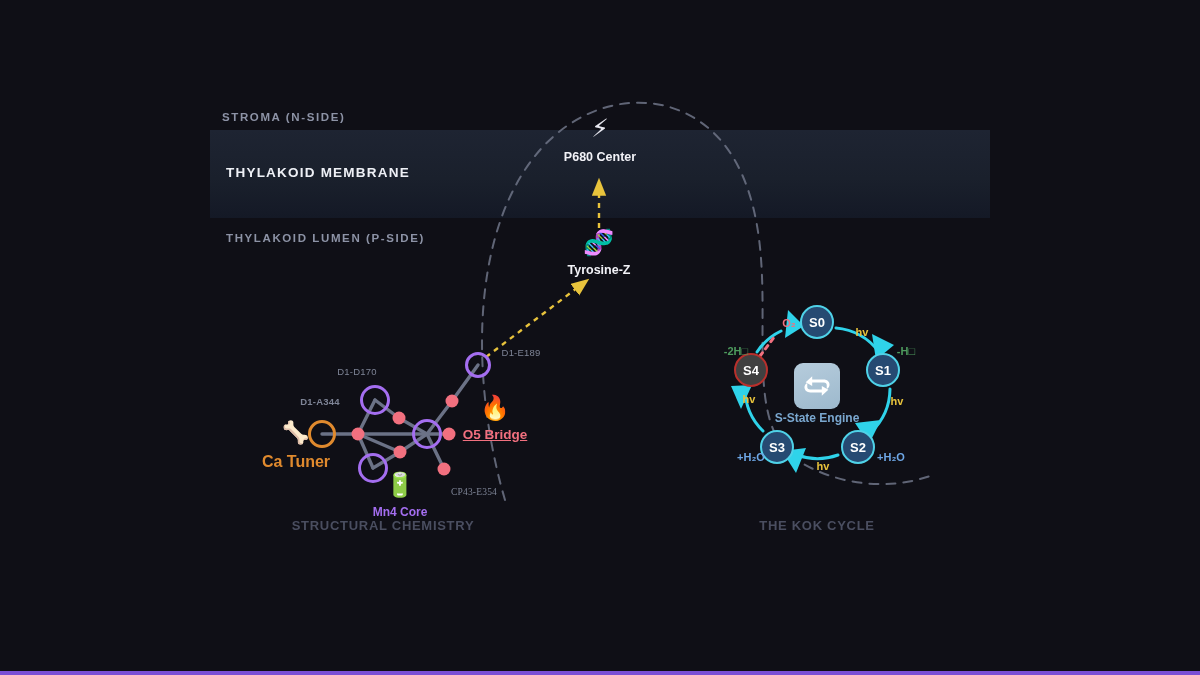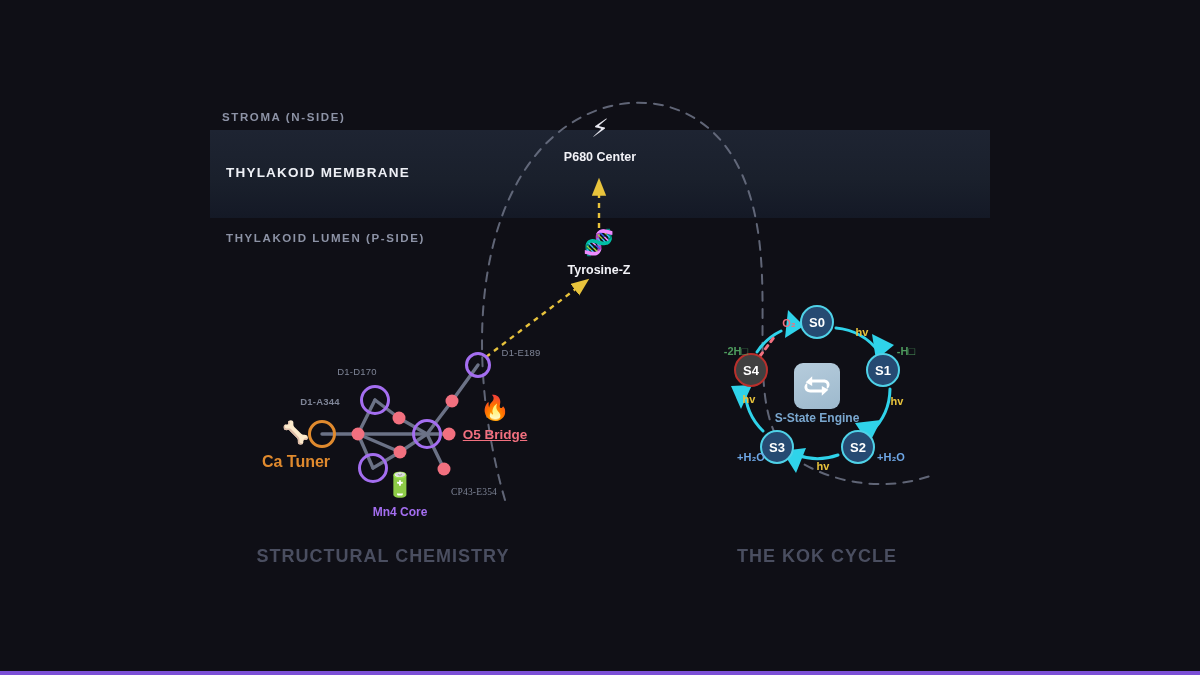--- a/index.html
+++ b/index.html
@@ -80,23 +80,22 @@
     font-size:12px; font-weight:bold; color:#7aa7cf; white-space:nowrap;
   }
 
   .res-label {
     position:absolute; transform:translate(-50%,-50%);
     font-size:9.5px; color:#7e8496; white-space:nowrap; letter-spacing:.02em;
   }
 
   .section-label {
     position:absolute; transform:translateX(-50%);
-    font-size:18px; font-weight:bold; letter-spacing:.055em; color:#4a4e60;
+    font-size:13px; font-weight:bold; letter-spacing:.055em; color:#4a4e60;
     white-space:nowrap;
-    margin-top:28px;
   }
 
   
   .footer { position:absolute; left:0; bottom:0; width:1200px; height:168px; }
   .accent-bar { position:absolute; left:0; bottom:0; width:1200px; height:4px; background:#7b4fd6; }
 </style>
 </head>
 <body>
 
 <div id="stage">

